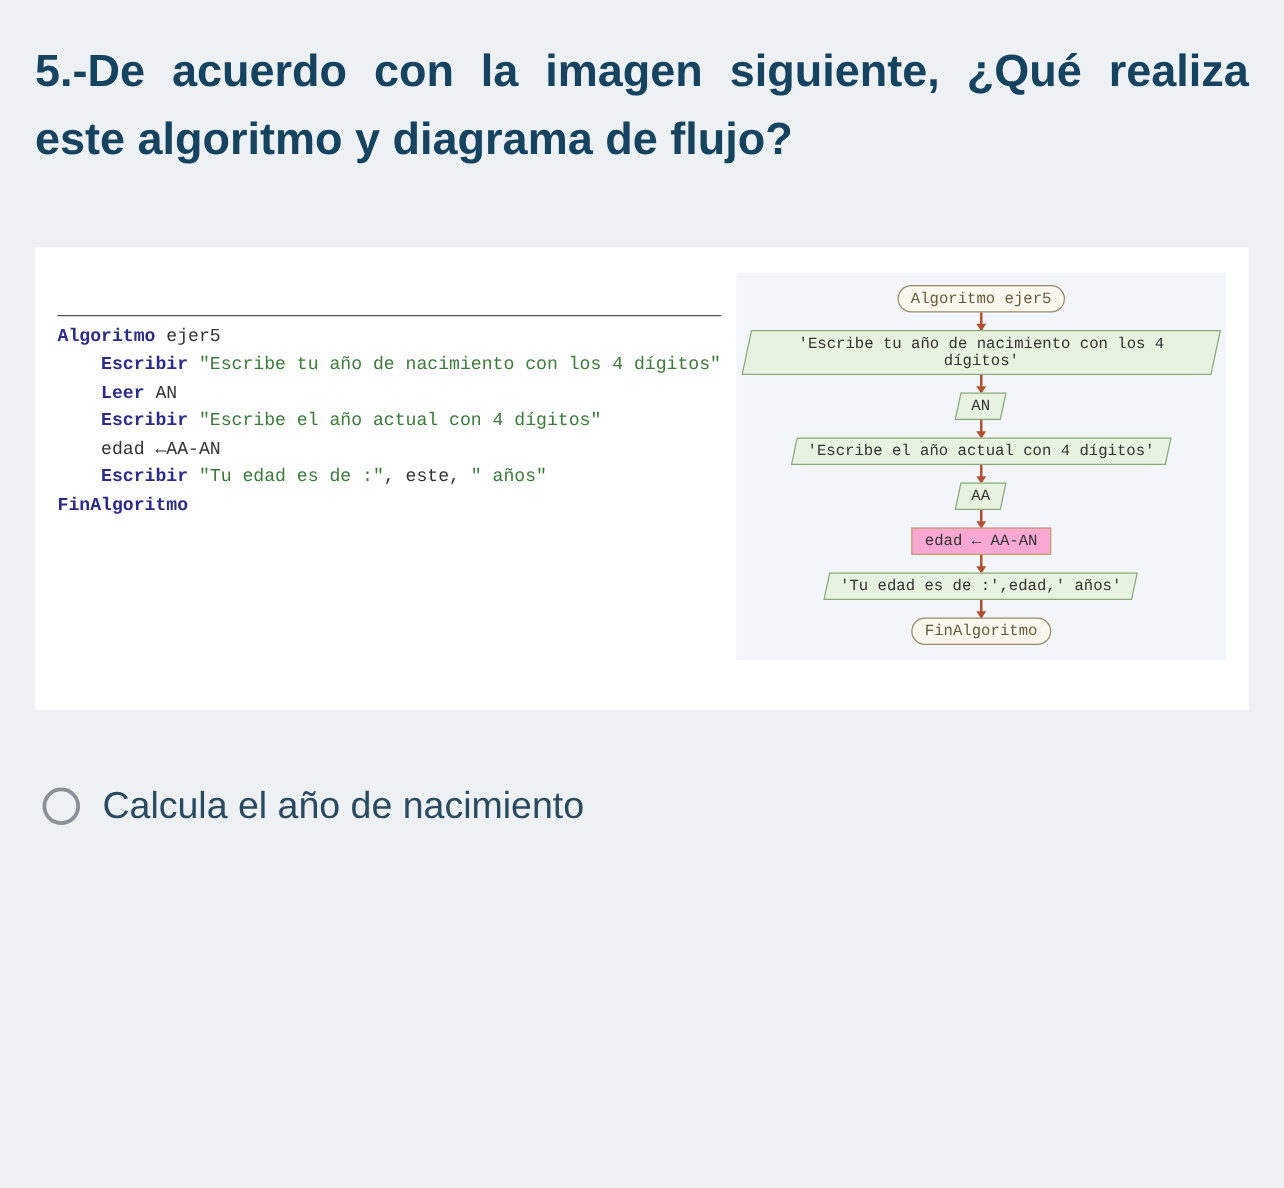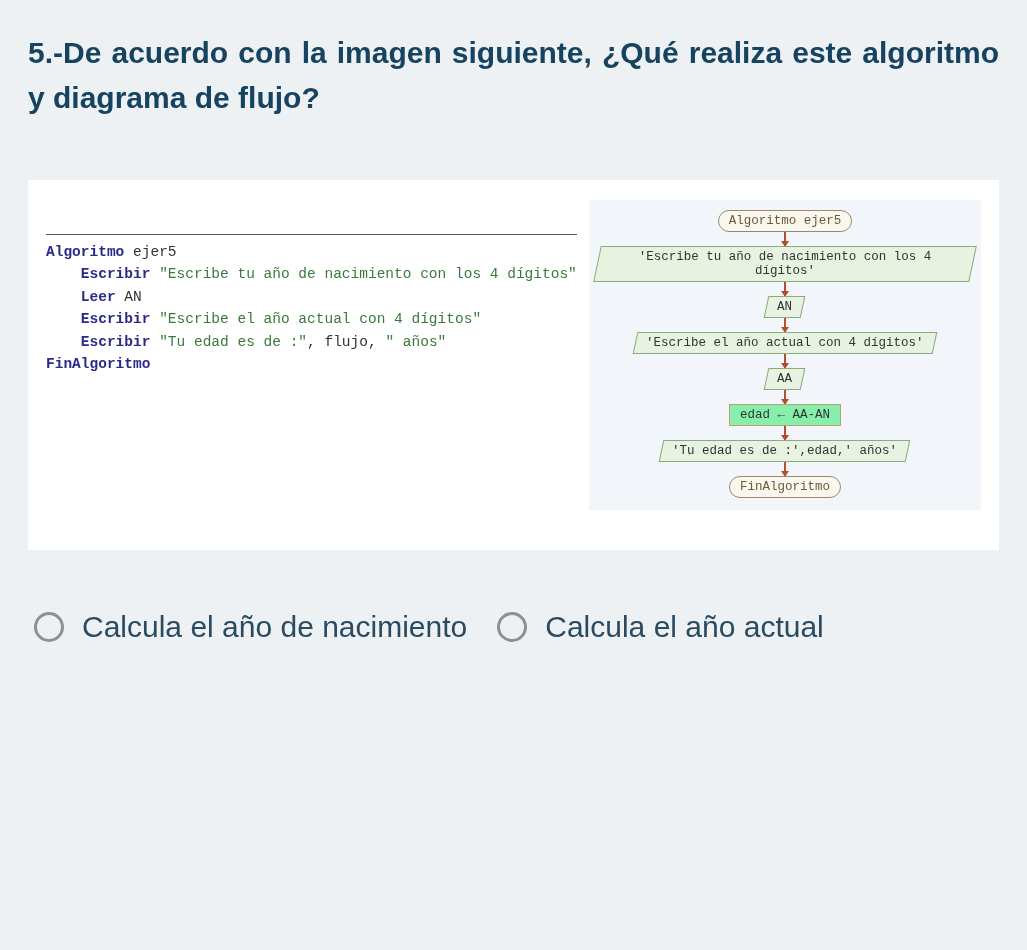--- a/index.html
+++ b/index.html
@@ -4,21 +4,21 @@
 <style>
 * { box-sizing: border-box; margin: 0; padding: 0; }
 body {
   background: #eef1f4;
   font-family: Arial, Helvetica, sans-serif;
   width: 1027px;
   padding: 30px 28px;
   color: #1a3a52;
 }
 .question-title {
-  font-size: 30px;
+  font-size: 36px;
   font-weight: 700;
   color: #16435f;
   line-height: 1.5;
   text-align: justify;
   margin-bottom: 60px;
 }
 .image-panel {
   background: #ffffff;
   padding: 20px 18px 40px 18px;
   display: flex;
@@ -67,21 +67,21 @@
   color: #6a5a3a;
   background: #faf7ef;
 }
 .io {
   background: #e8f2e0;
   transform: skewX(-12deg);
   border-color: #8aaa7a;
 }
 .io > span { display: inline-block; transform: skewX(12deg); }
 .process {
-  background: #86efac;
+  background: #f9a8d4;
   border-color: #c0a070;
 }
 .arrow {
   width: 2px;
   height: 14px;
   background: #b05030;
   position: relative;
 }
 .arrow::after {
   content: "";
@@ -115,21 +115,22 @@
 
 <div class="question-title">5.-De acuerdo con la imagen siguiente, ¿Qué realiza este algoritmo y diagrama de flujo?</div>
 
 <div class="image-panel">
   <div class="code-side">
     <hr class="code-hr">
     <div class="code-line"><span class="kw">Algoritmo</span><span class="name"> ejer5</span></div>
     <div class="code-line"><span class="kw">    Escribir </span><span class="str">"Escribe tu año de nacimiento con los 4 dígitos"</span></div>
     <div class="code-line"><span class="kw">    Leer </span><span class="name">AN</span></div>
     <div class="code-line"><span class="kw">    Escribir </span><span class="str">"Escribe el año actual con 4 dígitos"</span></div>
-    <div class="code-line"><span class="kw">    Escribir </span><span class="str">"Tu edad es de :"</span><span class="name">, flujo, </span><span class="str">" años"</span></div>
+    <div class="code-line"><span class="name">    edad ←AA-AN</span></div>
+    <div class="code-line"><span class="kw">    Escribir </span><span class="str">"Tu edad es de :"</span><span class="name">, este, </span><span class="str">" años"</span></div>
     <div class="code-line"><span class="kw">FinAlgoritmo</span></div>
   </div>
 
   <div class="flow-side">
     <div class="node terminator"><span>Algoritmo ejer5</span></div>
     <div class="arrow"></div>
     <div class="node io"><span>'Escribe tu año de nacimiento con los 4 dígitos'</span></div>
     <div class="arrow"></div>
     <div class="node io"><span>AN</span></div>
     <div class="arrow"></div>
@@ -143,17 +144,13 @@
     <div class="arrow"></div>
     <div class="node terminator"><span>FinAlgoritmo</span></div>
   </div>
 </div>
 
 <div class="options">
   <div class="option">
     <div class="radio-circle"></div>
     <div class="option-label">Calcula el año de nacimiento</div>
   </div>
-  <div class="option">
-    <div class="radio-circle"></div>
-    <div class="option-label">Calcula el año actual</div>
-  </div>
 </div>
 
 </body></html>

